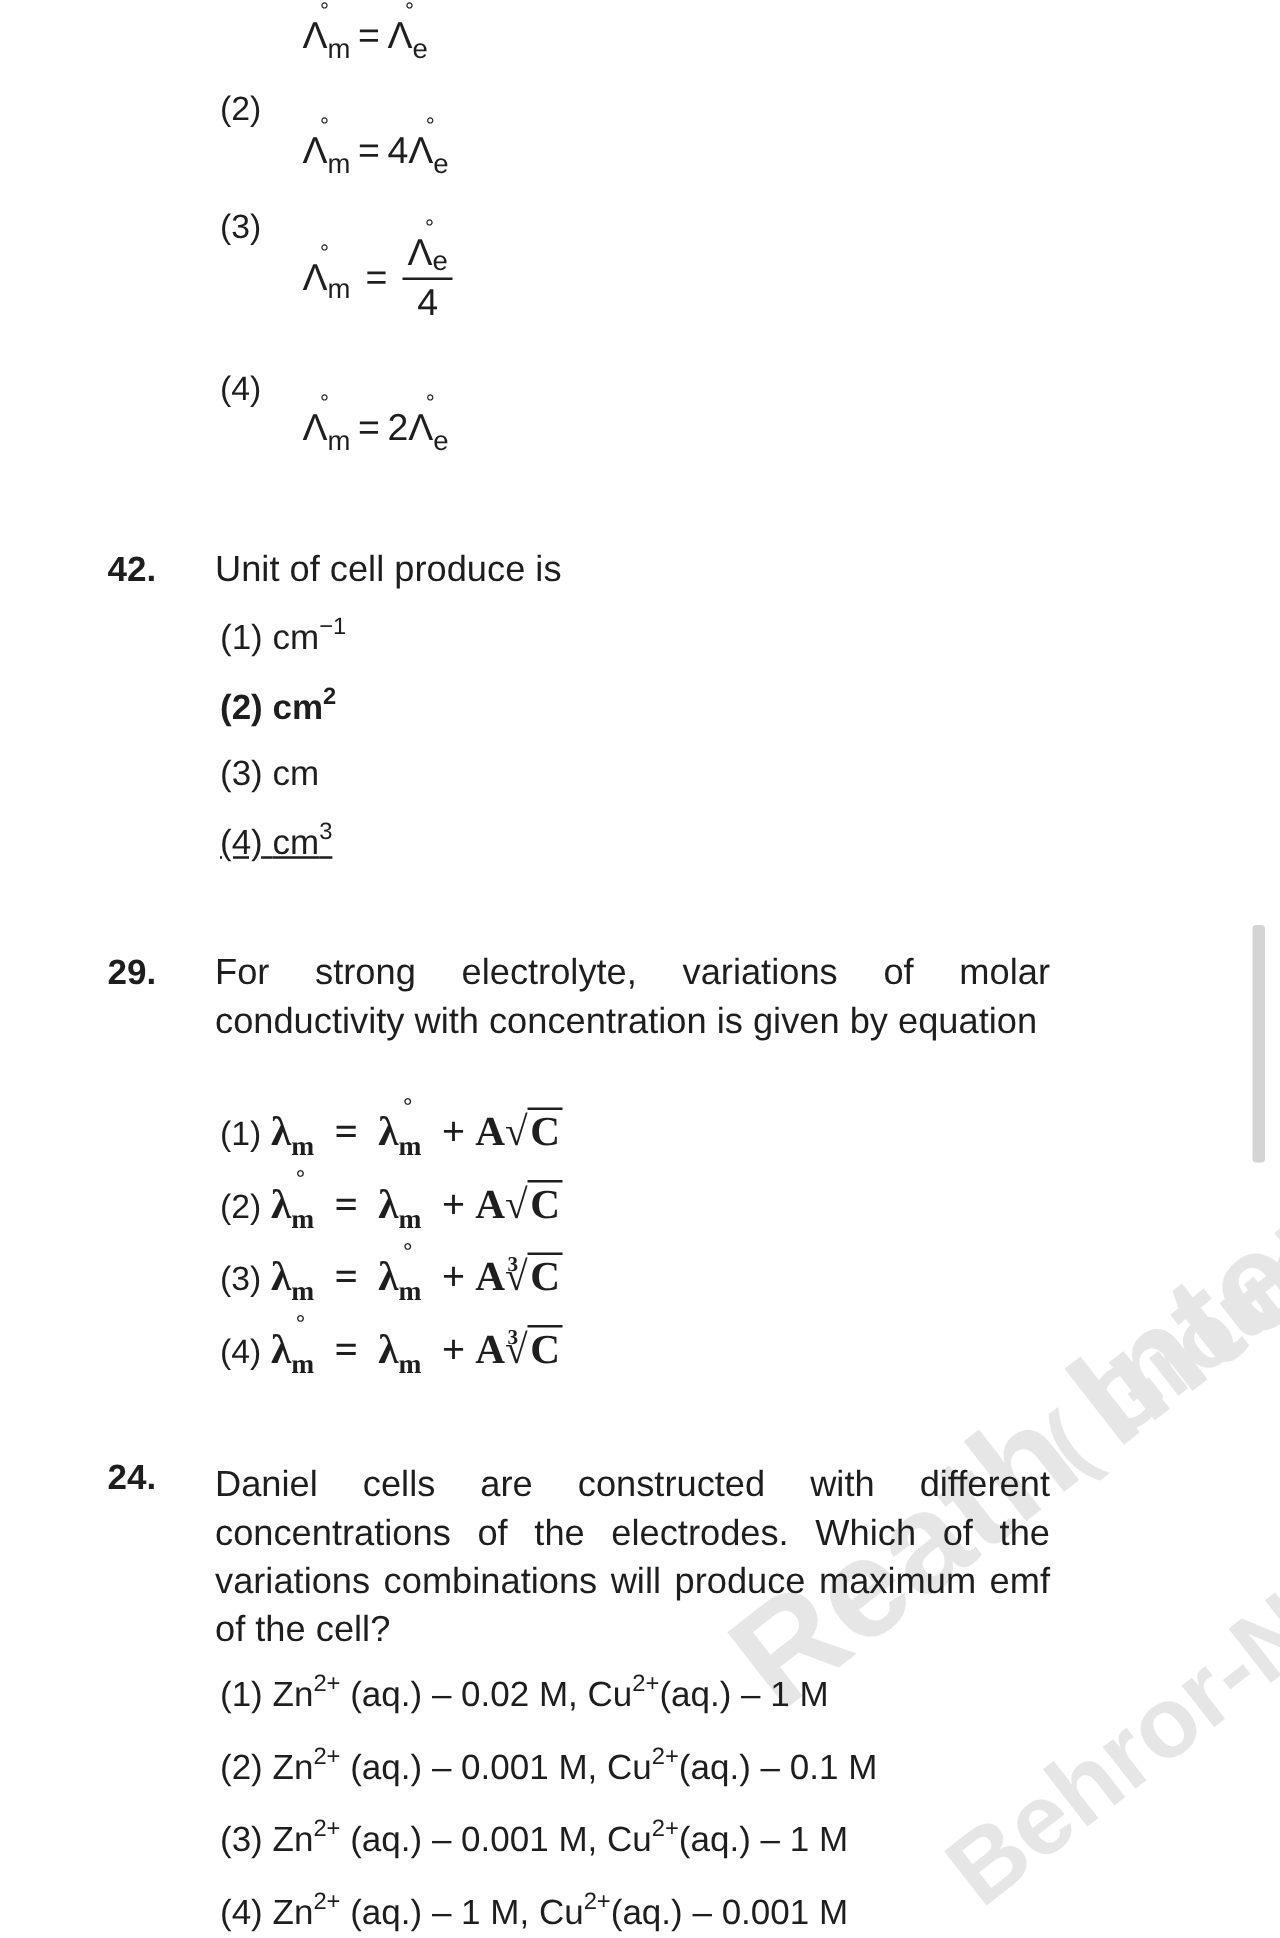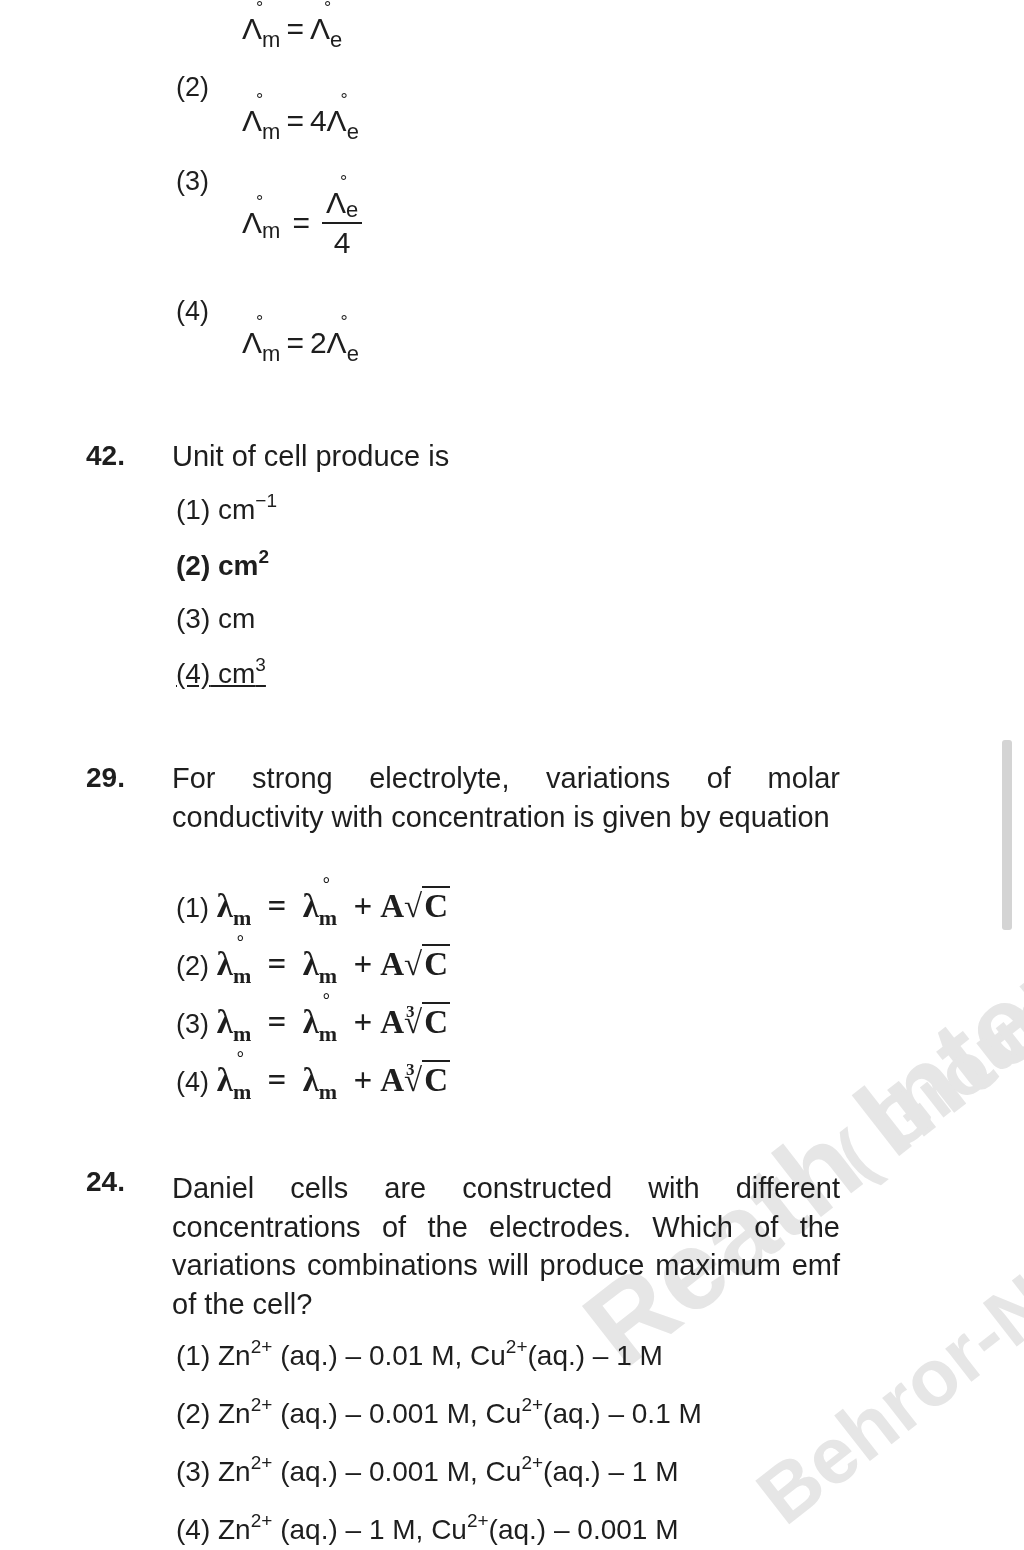--- a/index.html
+++ b/index.html
@@ -132,21 +132,21 @@
       <span class="sym"><span>λ</span></span><span class="sub">m</span>
       <span style="margin:0 8px;">+</span><span>A</span><span class="sqrt"><span class="idx">3</span>√<span class="rad">C</span></span>
     </span>
   </div>
 
   <div class="abs qnum" style="left:86px; top:1166px;">24.</div>
   <div class="abs qtext" style="left:172px; top:1169px;">Daniel cells are constructed with different concentrations of the electrodes. Which of the variations combinations will produce maximum emf of the cell?</div>
 
   <div class="abs opt" style="left:176px; top:1340px;">
     <span>(1)</span>
-    <span>Zn</span><sup>2+</sup> <span>(aq.)</span> – <span>0.01 M</span>, <span>Cu</span><sup>2+</sup><span>(aq.)</span> – <span>1 M</span>
+    <span>Zn</span><sup>2+</sup> <span>(aq.)</span> – <span>0.02 M</span>, <span>Cu</span><sup>2+</sup><span>(aq.)</span> – <span>1 M</span>
   </div>
   <div class="abs opt" style="left:176px; top:1398px;">
     <span>(2)</span>
     <span>Zn</span><sup>2+</sup> <span>(aq.)</span> – <span>0.001 M</span>, <span>Cu</span><sup>2+</sup><span>(aq.)</span> – <span>0.1 M</span>
   </div>
   <div class="abs opt" style="left:176px; top:1456px;">
     <span>(3)</span>
     <span>Zn</span><sup>2+</sup> <span>(aq.)</span> – <span>0.001 M</span>, <span>Cu</span><sup>2+</sup><span>(aq.)</span> – <span>1 M</span>
   </div>
   <div class="abs opt" style="left:176px; top:1514px;">

